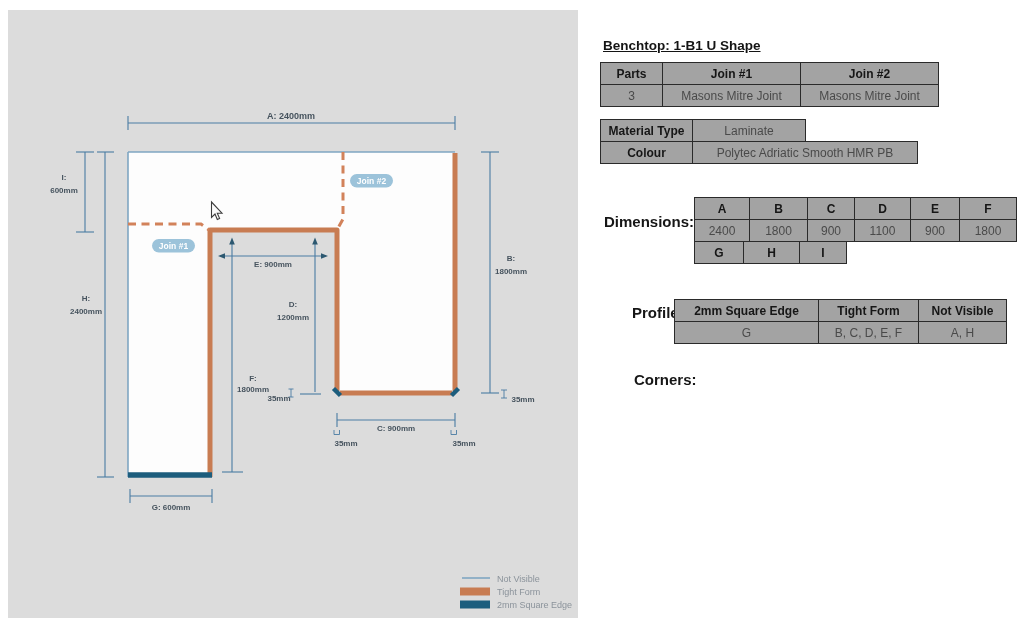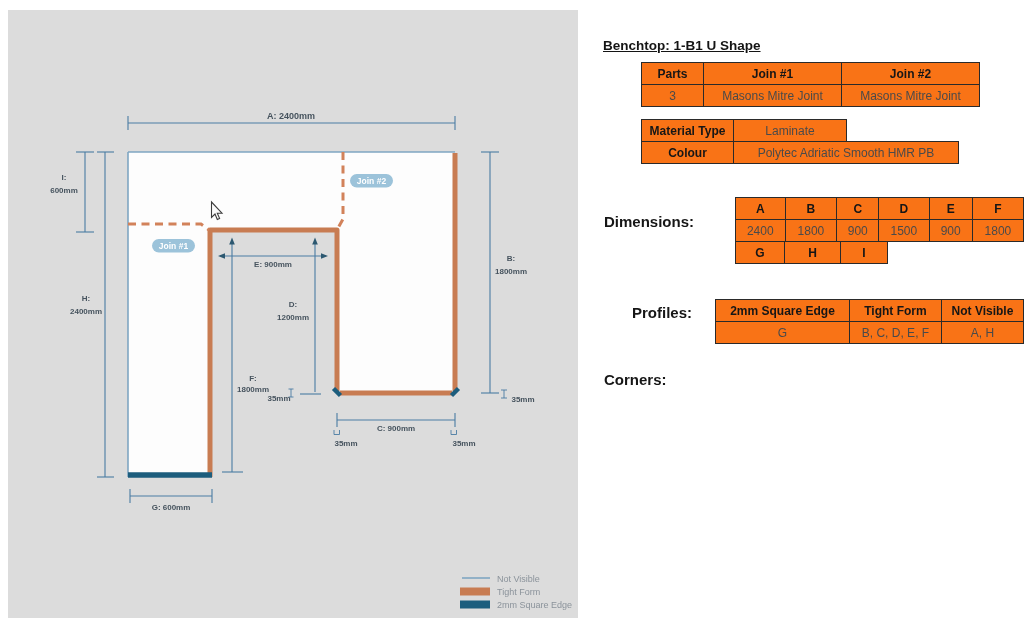--- a/index.html
+++ b/index.html
@@ -12,21 +12,21 @@
   .dim-text{font-size:9px;fill:#46535e;font-weight:600;}
   .dim-text-sm{font-size:8px;fill:#46535e;font-weight:600;}
   .badge-text{font-size:8.5px;font-weight:bold;fill:#ffffff;}
   .legend-text{font-size:9px;fill:#8b939b;}
 
   .right{position:absolute;left:0;top:0;width:1024px;height:632px;}
   .sheet-title{
     position:absolute;left:603px;top:38px;font-size:13.5px;font-weight:bold;
     color:#141414;text-decoration:underline;white-space:nowrap;
   }
-  table.tbl{border-collapse:collapse;table-layout:fixed;position:absolute;background:#f97316;margin-left:41px;}
+  table.tbl{border-collapse:collapse;table-layout:fixed;position:absolute;background:#a3a3a3;}
   table.tbl th,table.tbl td{
     border:1.5px solid #2a2a2a;height:21px;padding:0 3px;text-align:center;
     font-size:12px;white-space:nowrap;overflow:hidden;
   }
   table.tbl th{font-weight:bold;color:#161616;}
   table.tbl td{font-weight:normal;color:#4a4a4a;}
   table.tbl td.keycell{font-weight:bold;color:#161616;}
   .sec-label{position:absolute;font-size:15px;font-weight:bold;color:#161616;white-space:nowrap;}
 </style>
 </head>
@@ -195,21 +195,21 @@
       <th style="width:51px">B</th>
       <th style="width:40px">C</th>
       <th style="width:49px">D</th>
       <th style="width:42px">E</th>
       <th style="width:50px">F</th>
     </tr>
     <tr>
       <td>2400</td>
       <td>1800</td>
       <td>900</td>
-      <td>1500</td>
+      <td>1100</td>
       <td>900</td>
       <td>1800</td>
     </tr>
   </tbody>
     </table>
   <table class="tbl" style="left:694px;top:241px;">
     <tbody>
         <tr>
       <th style="width:42px">G</th>
       <th style="width:49px">H</th>
@@ -227,15 +227,15 @@
       <th style="width:81px">Not Visible</th>
     </tr>
     <tr>
       <td>G</td>
       <td>B, C, D, E, F</td>
       <td>A, H</td>
     </tr>
   </tbody>
     </table>
 
-  <div class="sec-label" style="left:604px;top:371px;">Corners:</div>
+  <div class="sec-label" style="left:634px;top:371px;">Corners:</div>
 
 </div>
 
 </body></html>

